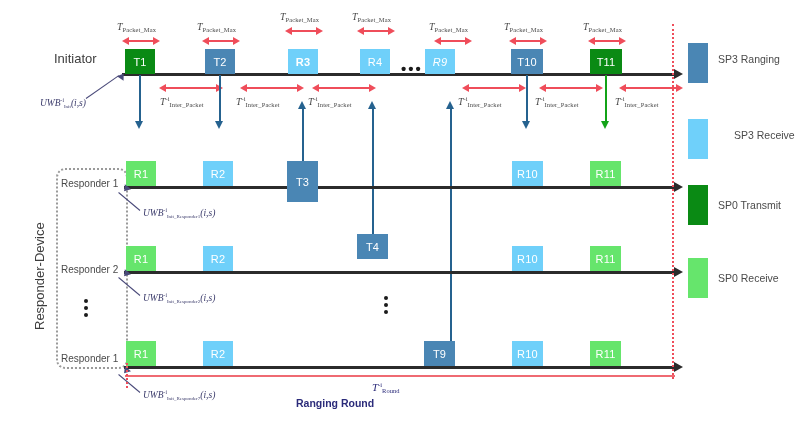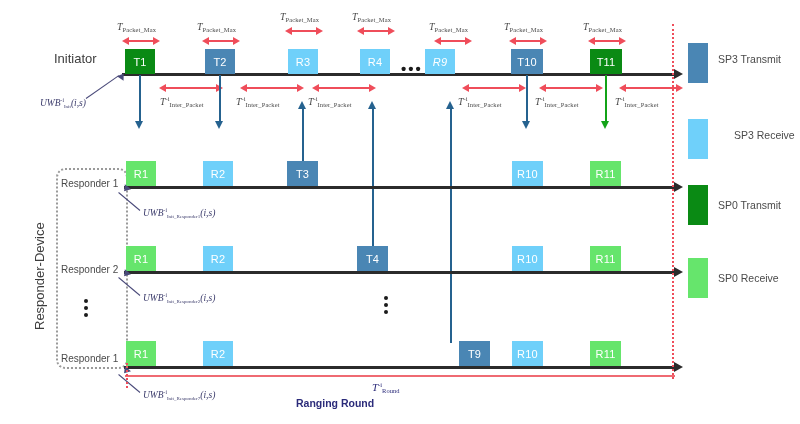--- a/index.html
+++ b/index.html
@@ -91,21 +91,21 @@
 
 <div id="stage">
 
   <div class="initname" style="left:54px;top:51px;">Initiator</div>
 
   <div class="axis" style="left:122px;top:73px;width:553px;"></div>
   <div class="axis-head" style="left:674px;top:69px;"></div>
 
   <div class="blk sp0t" style="left:125px;top:49px;width:30px;height:25px;">T1</div>
   <div class="blk sp3t" style="left:205px;top:49px;width:30px;height:25px;">T2</div>
-  <div class="blk sp3r" style="left:288px;top:49px;width:30px;height:25px;">R3</div>
+  <div class="blk sp3r" style="left:288px;top:49px;width:30px;height:25px;font-weight:bold;">R3</div>
   <div class="blk sp3r" style="left:360px;top:49px;width:30px;height:25px;">R4</div>
   <div class="blk sp3r" style="left:425px;top:49px;width:30px;height:25px;font-style:italic;">R9</div>
   <div class="blk sp3t" style="left:511px;top:49px;width:32px;height:25px;">T10</div>
   <div class="blk sp0t" style="left:590px;top:49px;width:32px;height:25px;">T11</div>
 
   <div class="hdots" style="left:401px;top:61px;">•••</div>
 
   <div class="tlab" style="left:117px;top:22px;">
     <span>T</span><span class="sb">Packet_Max</span>
   </div>
@@ -201,37 +201,37 @@
   <div class="vertlabel" style="left:32px;top:330px;">Responder-Device</div>
 
   <div class="rbracket" style="left:56px;top:168px;width:68px;height:197px;"></div>
 
   <div class="rowname" style="left:61px;top:178px;">Responder 1</div>
   <div class="axis" style="left:124px;top:186px;width:551px;"></div>
   <div class="axis-head" style="left:674px;top:182px;"></div>
 
   <div class="blk sp0r" style="left:126px;top:161px;width:30px;height:25px;">R1</div>
   <div class="blk sp3r" style="left:203px;top:161px;width:30px;height:25px;">R2</div>
-  <div class="blk sp3t" style="left:287px;top:161px;width:31px;height:25px;">T3</div>
+  <div class="blk sp3t" style="left:287px;top:161px;width:31px;height:41px;">T3</div>
   <div class="blk sp3r" style="left:512px;top:161px;width:31px;height:25px;">R10</div>
   <div class="blk sp0r" style="left:590px;top:161px;width:31px;height:25px;">R11</div>
 
   <div class="leader" style="left:140px;top:210px;width:28px;transform:rotate(-140deg);"></div>
   <div class="leaderhead" style="left:122px;top:186px;transform:rotate(220deg);"></div>
   <div class="uwb" style="left:143px;top:208px;">
     <span>UWB</span><span class="sp">-i</span><span class="sb">Init_Responder1</span><span>(i,s)</span>
   </div>
 
   <div class="rowname" style="left:61px;top:264px;">Responder 2</div>
   <div class="axis" style="left:124px;top:271px;width:551px;"></div>
   <div class="axis-head" style="left:674px;top:267px;"></div>
 
   <div class="blk sp0r" style="left:126px;top:246px;width:30px;height:25px;">R1</div>
   <div class="blk sp3r" style="left:203px;top:246px;width:30px;height:25px;">R2</div>
-  <div class="blk sp3t" style="left:357px;top:246px;width:31px;height:25px;">T4</div>
+  <div class="blk sp3t" style="left:357px;top:234px;width:31px;height:25px;">T4</div>
   <div class="blk sp3r" style="left:512px;top:246px;width:31px;height:25px;">R10</div>
   <div class="blk sp0r" style="left:590px;top:246px;width:31px;height:25px;">R11</div>
 
   <div class="leader" style="left:140px;top:295px;width:28px;transform:rotate(-140deg);"></div>
   <div class="leaderhead" style="left:122px;top:271px;transform:rotate(220deg);"></div>
   <div class="uwb" style="left:143px;top:293px;">
     <span>UWB</span><span class="sp">-i</span><span class="sb">Init_Responder2</span><span>(i,s)</span>
   </div>
 
   <div class="vdots" style="left:84px;top:299px;">
@@ -244,41 +244,41 @@
       <i></i>
       <i></i>
   </div>
 
   <div class="rowname" style="left:61px;top:353px;">Responder 1</div>
   <div class="axis" style="left:124px;top:366px;width:551px;"></div>
   <div class="axis-head" style="left:674px;top:362px;"></div>
 
   <div class="blk sp0r" style="left:126px;top:341px;width:30px;height:25px;">R1</div>
   <div class="blk sp3r" style="left:203px;top:341px;width:30px;height:25px;">R2</div>
-  <div class="blk sp3t" style="left:459px;top:341px;width:31px;height:25px;">T9</div>
+  <div class="blk sp3t" style="left:424px;top:341px;width:31px;height:25px;">T9</div>
   <div class="blk sp3r" style="left:512px;top:341px;width:31px;height:25px;">R10</div>
   <div class="blk sp0r" style="left:590px;top:341px;width:31px;height:25px;">R11</div>
 
   <div class="leader" style="left:140px;top:392px;width:28px;transform:rotate(-140deg);"></div>
   <div class="leaderhead" style="left:122px;top:368px;transform:rotate(220deg);"></div>
   <div class="uwb" style="left:143px;top:390px;">
     <span>UWB</span><span class="sp">-i</span><span class="sb">Init_Responder7</span><span>(i,s)</span>
   </div>
 
   <div class="rrline" style="left:125px;top:375px;width:550px;"></div>
   <div class="rrlabel" style="left:296px;top:382px;">Ranging Round</div>
   <div class="rrT" style="left:372px;top:382px;">
     <span>T</span><span class="sp">-i</span><span class="sb">Round</span>
   </div>
 
   <div class="vdash" style="left:126px;top:363px;height:25px;"></div>
   <div class="vdash" style="left:672px;top:24px;height:355px;"></div>
 
   <div class="legend-sw" style="left:688px;top:43px;background:#4a86b4;"></div>
-  <div class="legend-tx" style="left:718px;top:53px;">SP3 Transmit</div>
+  <div class="legend-tx" style="left:718px;top:53px;">SP3 Ranging</div>
 
   <div class="legend-sw" style="left:688px;top:119px;background:#6fd0fa;"></div>
   <div class="legend-tx" style="left:718px;top:129px;margin-left:16px;">SP3 Receive</div>
 
   <div class="legend-sw" style="left:688px;top:185px;background:#0a8a14;"></div>
   <div class="legend-tx" style="left:718px;top:199px;">SP0 Transmit</div>
 
   <div class="legend-sw" style="left:688px;top:258px;background:#66e56c;"></div>
   <div class="legend-tx" style="left:718px;top:272px;">SP0 Receive</div>
 

